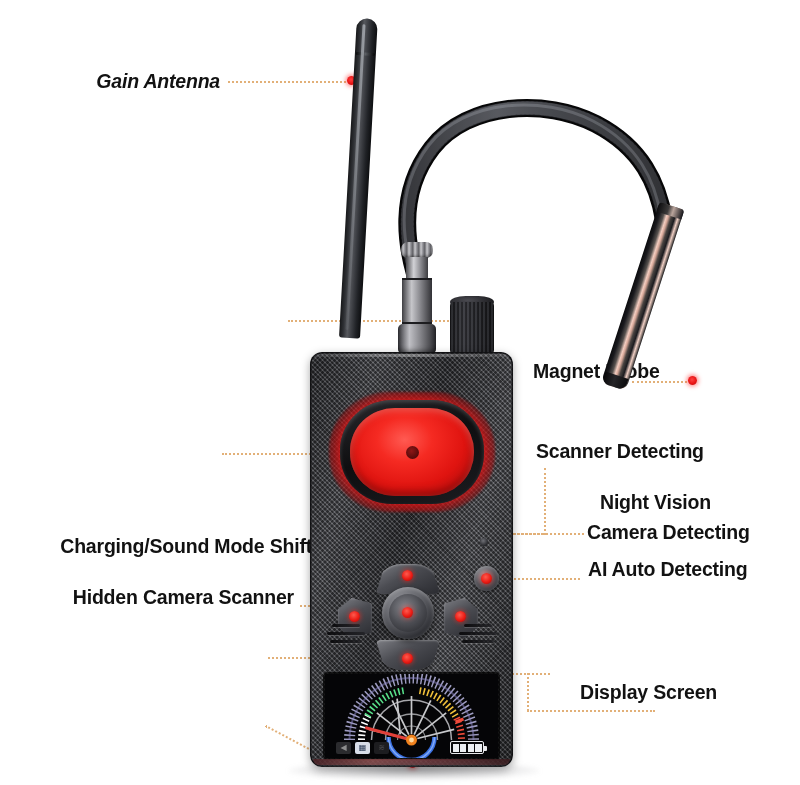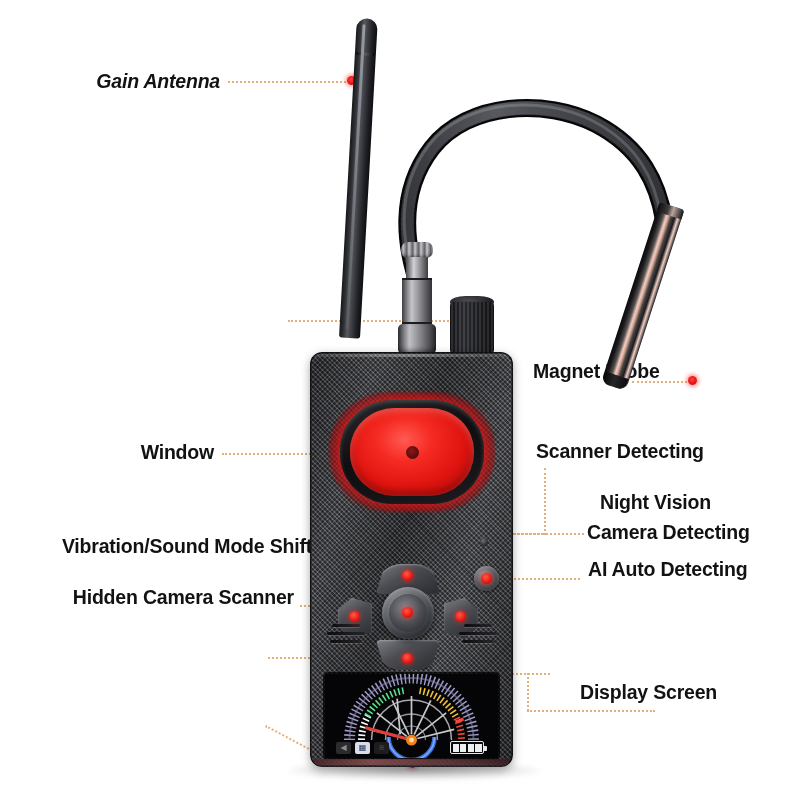--- a/index.html
+++ b/index.html
@@ -387,29 +387,28 @@
 
   <div class="lead-diag" style="left:266px; top:725px; width:72px; transform:rotate(28deg);"></div>
   <div class="lead-h" style="left:328px; top:764px; width:90px;"></div>
   <div class="reddot" style="left:408px; top:759px;"></div>
 
   <div class="label r" style="left:20px; top:70px; width:200px;font-style:italic;">Gain Antenna</div>
 
 
   <div class="label l" style="left:533px; top:360px; width:180px;">Magnet Probe</div>
 
-  <div class="label r" style="left:40px; top:441px; width:174px;">Window</div>
 
   <div class="label l" style="left:536px; top:440px; width:230px;">Scanner Detecting</div>
 
   <div class="label l" style="left:600px; top:491px; width:200px;">Night Vision</div>
 
   <div class="label l" style="left:587px; top:521px; width:220px;">Camera Detecting</div>
 
-  <div class="label r" style="left:6px; top:535px; width:306px;">Vibration/Sound Mode Shift</div>
+  <div class="label r" style="left:6px; top:535px; width:306px;">Charging/Sound Mode Shift</div>
 
   <div class="label l" style="left:588px; top:558px; width:220px;">AI Auto Detecting</div>
 
   <div class="label r" style="left:22px; top:586px; width:272px;">Hidden Camera Scanner</div>
 
 
   <div class="label l" style="left:580px; top:681px; width:200px;">Display Screen</div>
 
 
   <div id="antenna">

